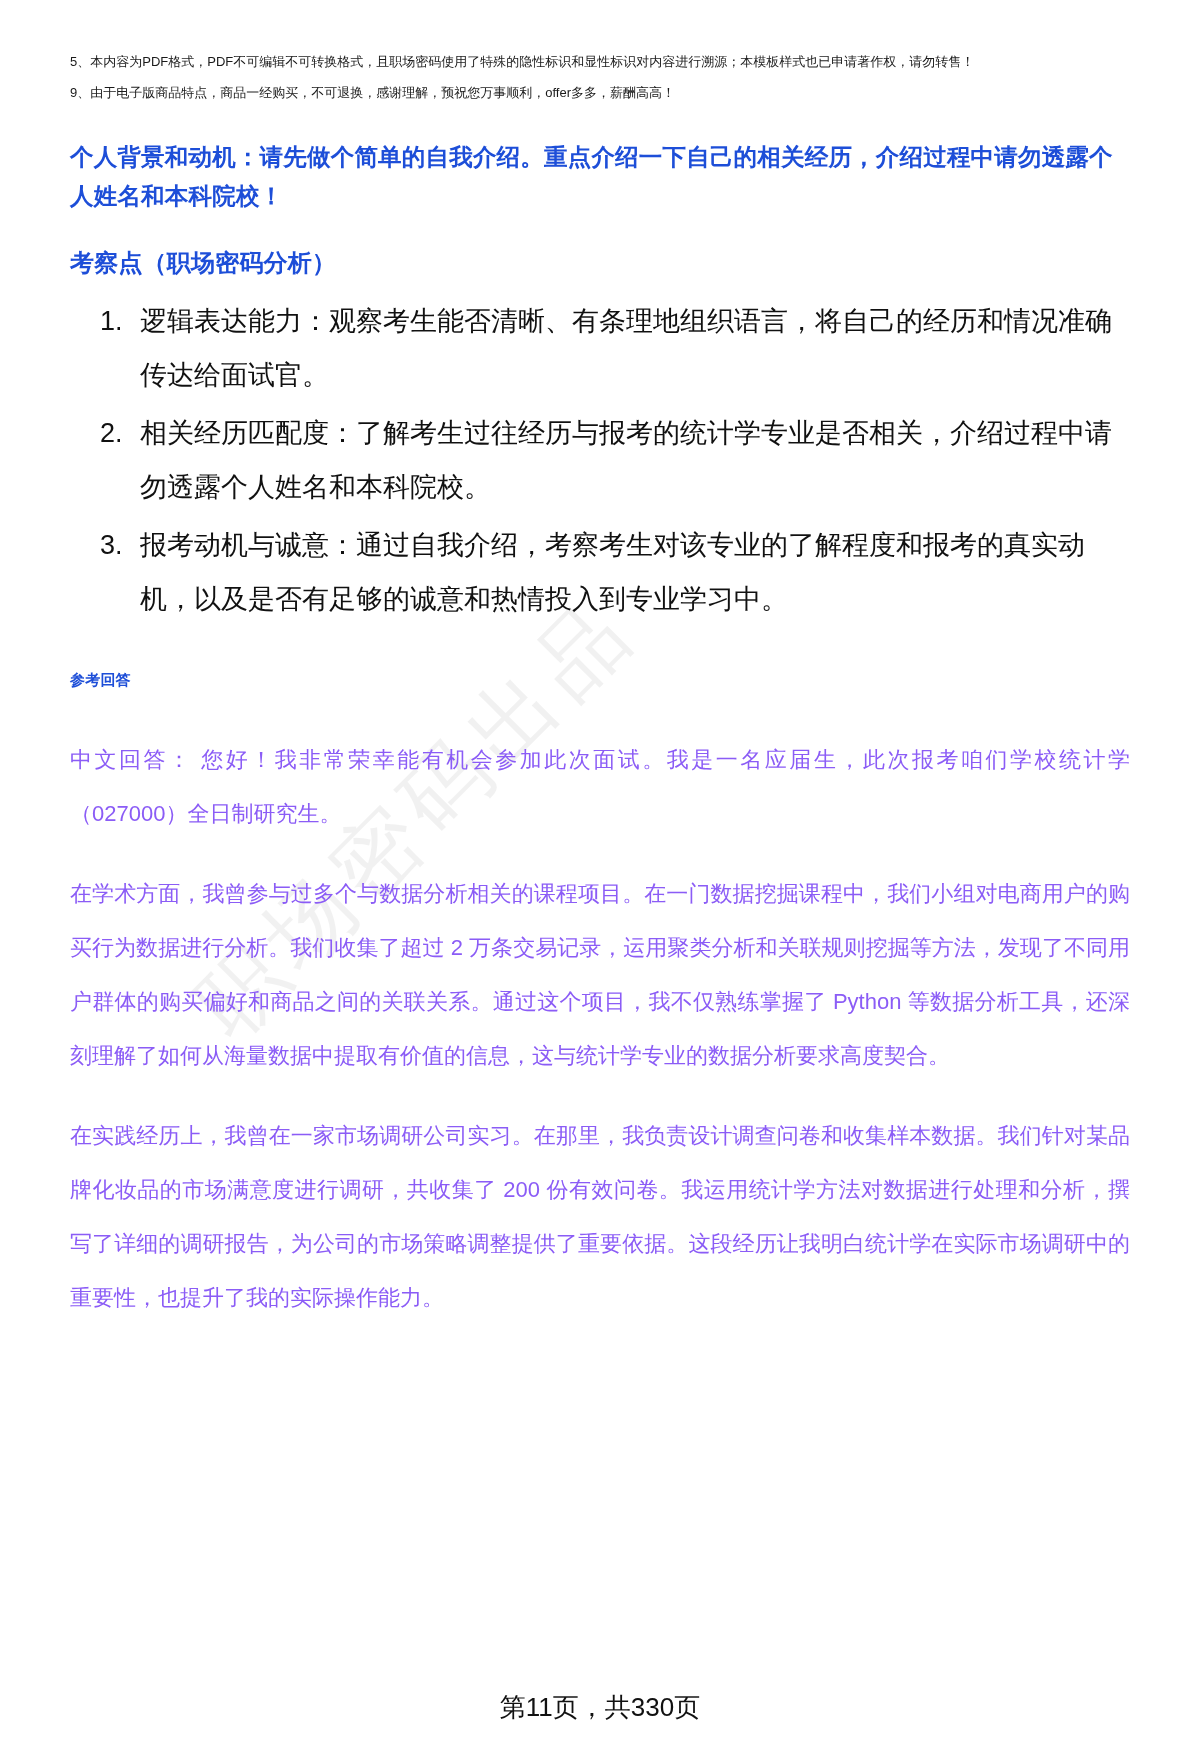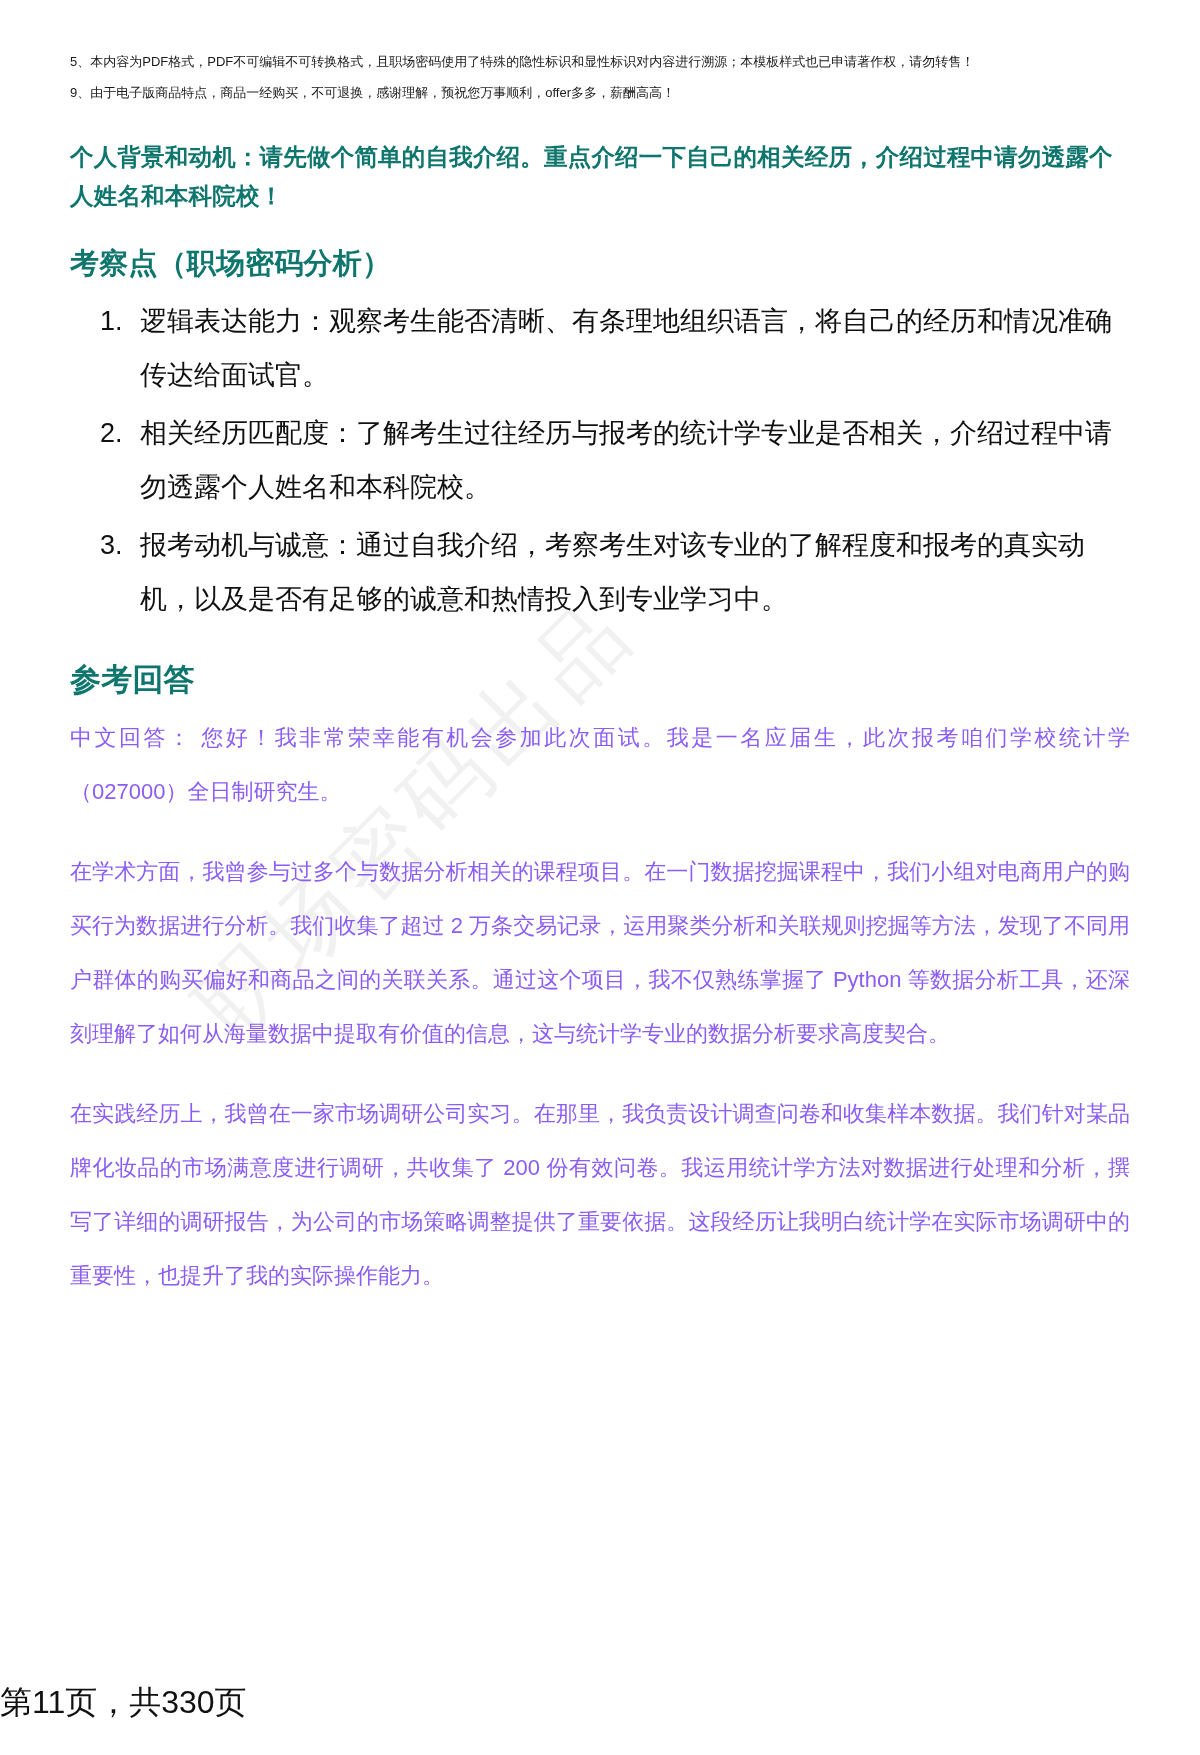--- a/index.html
+++ b/index.html
@@ -53,35 +53,35 @@
     font-size: 13px;
     line-height: 31px;
     color: #1a1a1a;
     margin-bottom: 30px;
   }
   .note-line {
     white-space: normal;
   }
 
   .red-heading {
-    color: #0f766e;
+    color: #1d4ed8;
     font-weight: bold;
     font-size: 23.5px;
     line-height: 39px;
     margin: 22px 0 18px 0;
     letter-spacing: 0.2px;
   }
   .red-heading.sub {
-    font-size: 29px;
+    font-size: 24px;
     line-height: 34px;
     margin: 30px 0 14px 0;
   }
   .red-heading.small {
-    font-size: 31px;
-    margin: 34px 0 12px 0;
+    font-size: 15px;
+    margin: 34px 0 34px 0;
   }
 
   ol.points {
     margin: 10px 0 0 0;
     padding-left: 60px;
     font-size: 27px;
     line-height: 54px;
     color: #111111;
   }
   ol.points li {
@@ -98,22 +98,22 @@
   }
   p.para.first {
     margin-top: 12px;
   }
 
   .footer {
     position: absolute;
     left: 0;
     bottom: 30px;
     width: 1200px;
-    text-align: left;
-    font-size: 32px;
+    text-align: center;
+    font-size: 26px;
     color: #111111;
     z-index: 1;
   }
 </style>
 </head>
 <body>
 
 <div class="page">
 
   <div class="watermark">

